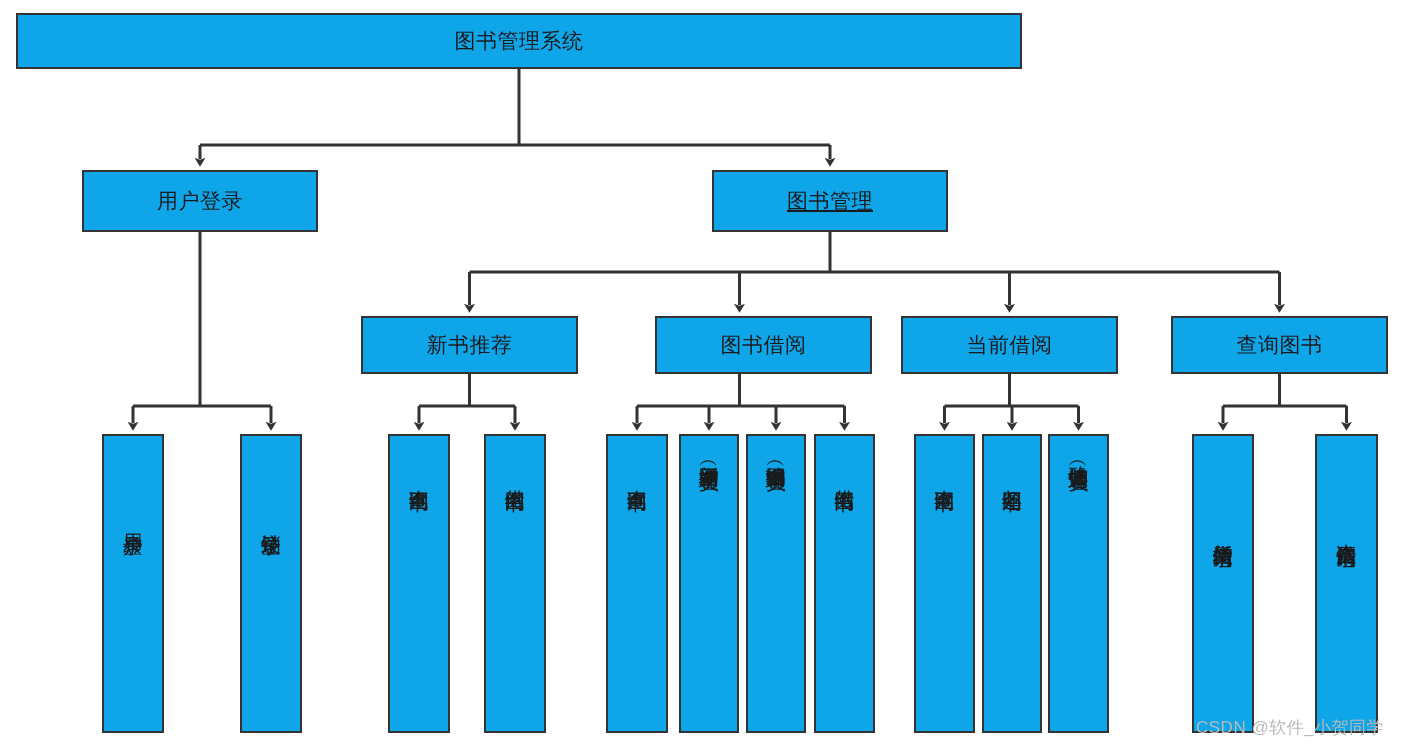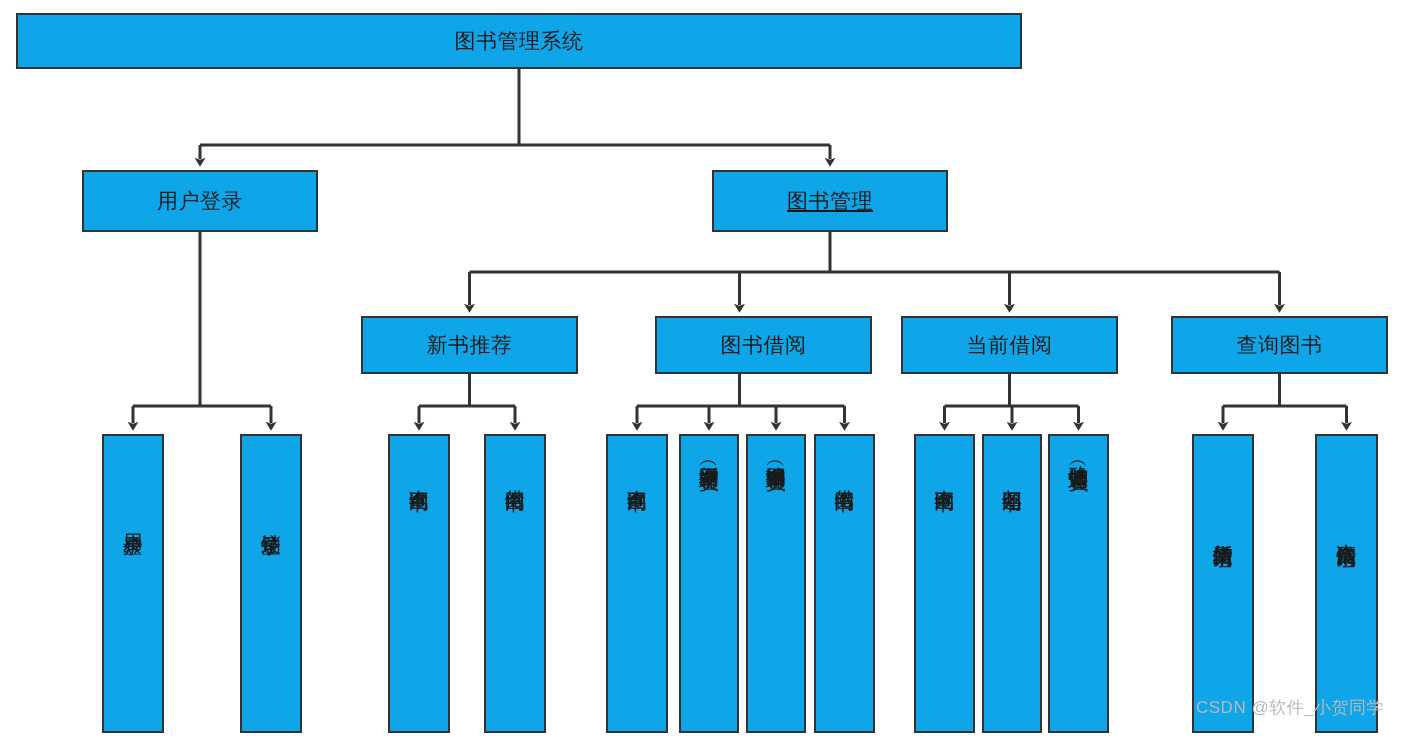--- a/index.html
+++ b/index.html
@@ -177,14 +177,14 @@
         <span class="node-label">确认归还（管理员）</span>
       </div>
       <div class="node vertical midlow" style="left: 1192px; top: 434px; width: 62px; height: 299px;">
         <span class="node-label">新增借阅记录</span>
       </div>
       <div class="node vertical midlow" style="left: 1315px; top: 434px; width: 63px; height: 299px;">
         <span class="node-label">查询借阅记录</span>
       </div>
     </div>
 
-  <div class="watermark" style="left: 1196px; top: 696px;">CSDN @软件_小贺同学</div>
+  <div class="watermark" style="left: 1196px; top: 716px;">CSDN @软件_小贺同学</div>
 </div>
 
 </body></html>

